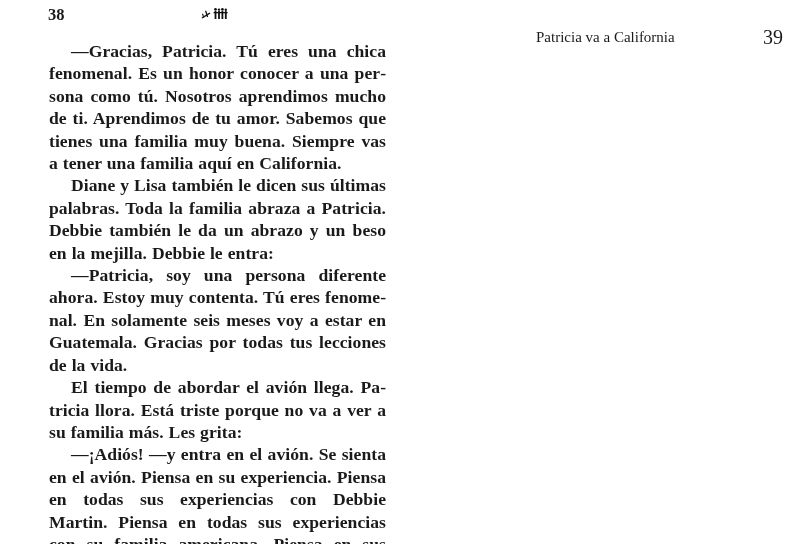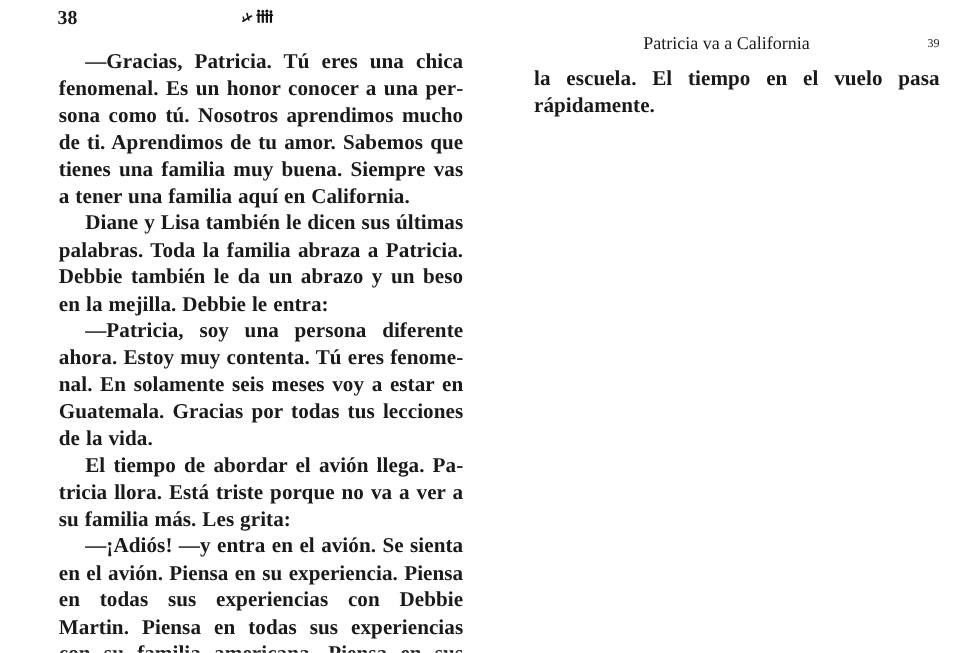--- a/index.html
+++ b/index.html
@@ -44,21 +44,21 @@
     .running-head {
       position: absolute;
       left: 136px;
       top: 6px;
       font-size: 15px;
       line-height: 18px;
     }
     .folio-right {
       right: 17px;
       top: 6px;
-      font-size: 10px;
+      font-size: 20px;
     }
 
     .text-block {
       position: absolute;
       font-size: 17.6px;
       line-height: 22.4px;
       text-align: justify;
       letter-spacing: 0.05px;
       word-spacing: 0.5px;
     }
@@ -115,15 +115,14 @@
     <p class="para">El tiempo de abordar el avión llega. Pa­tricia llora. Está triste porque no va a ver a su familia más. Les grita:</p>
     <p class="para" style="text-align-last: justify;">—¡Adiós! —y entra en el avión. Se sienta en el avión. Piensa en su experiencia. Piensa en todas sus experiencias con Debbie Martin. Piensa en todas sus experiencias con su familia americana. Piensa en sus amigos de</p>
   </div>
 </div>
 
 <div class="page page-right">
   <div class="running-head">Patricia va a California</div>
   <div class="folio folio-right">39</div>
 
   <div class="text-block">
-    <p class="para no-indent">la escuela. El tiempo en el vuelo pasa rápidamente.</p>
   </div>
 </div>
 
 </body></html>

